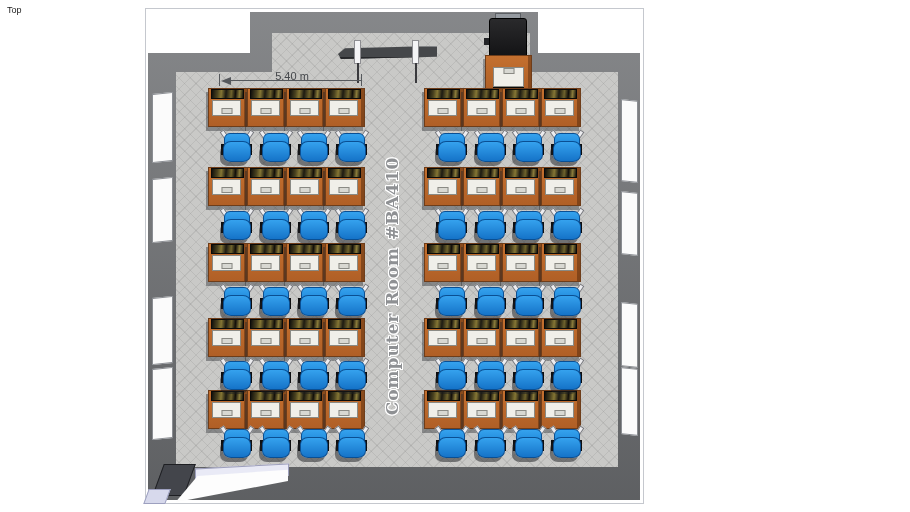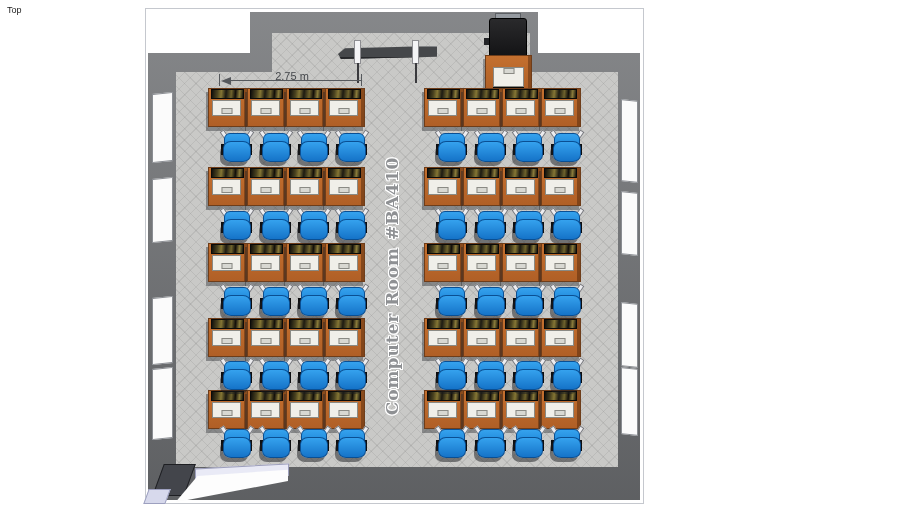--- a/index.html
+++ b/index.html
@@ -124,21 +124,21 @@
   <div class="abs" id="t-desk">
     <div class="tray"></div>
     <div class="handle"></div>
     <div class="strip"></div>
   </div>
 
   <div class="abs dim" id="dim-arrow"></div>
   <div class="abs dim" id="dim-tick-l"></div>
   <div class="abs dim" id="dim-line"></div>
   <div class="abs dim" id="dim-tick-r"></div>
-  <div class="abs dim" id="dim-text">2.75 m</div>
+  <div class="abs dim" id="dim-text">5.40 m</div>
 
   <div class="abs" id="room-label">Computer Room #BA410</div>
 
   <div id="furniture">
       <div class="abs desk" style="left: 208px; top: 88px;">
         <div class="monitor"></div>
         <div class="tray">
           <div class="handle"></div>
         </div>
       </div>

